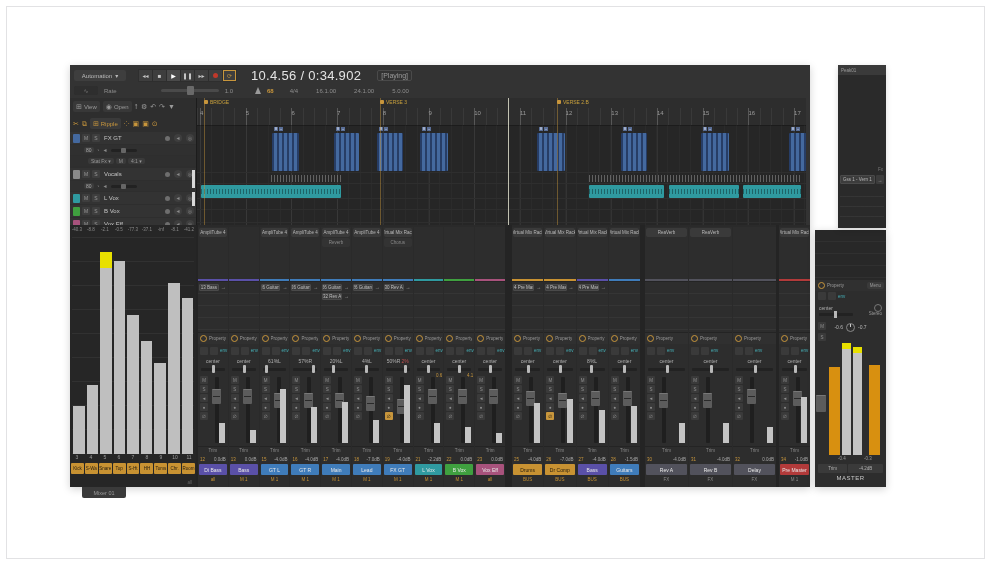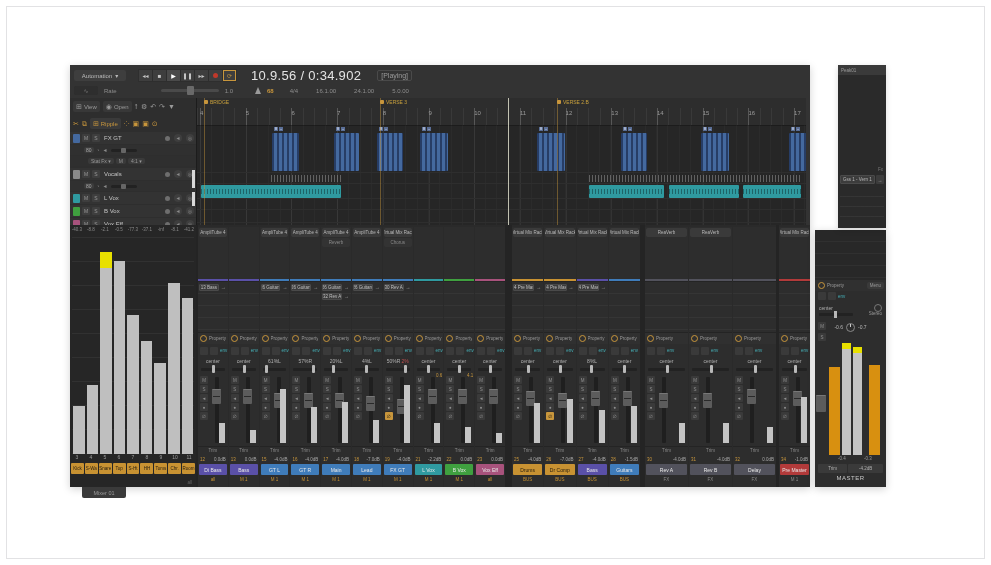--- a/index.html
+++ b/index.html
@@ -188,21 +188,21 @@
         <div class="tbtn">◂◂</div>
         <div class="tbtn">■</div>
         <div class="tbtn play">▶</div>
         <div class="tbtn">❚❚</div>
         <div class="tbtn">▸▸</div>
         <div class="tbtn rec">
             <span></span>
           </div>
         <div class="tbtn loop">⟳</div>
       </div>
-      <div class="timecode">10.9.56 / 0:34.902</div>
+      <div class="timecode">10.4.56 / 0:34.902</div>
       <div class="playing">[Playing]</div>
     </div>
     <div class="tp-row2">
       <div class="shapebox">∿</div>
       <span>Rate</span>
       <div class="rate-track">
           <div class="rate-thumb"></div>
         </div>
       <span>1.0</span>
       <span class="metro"></span>

